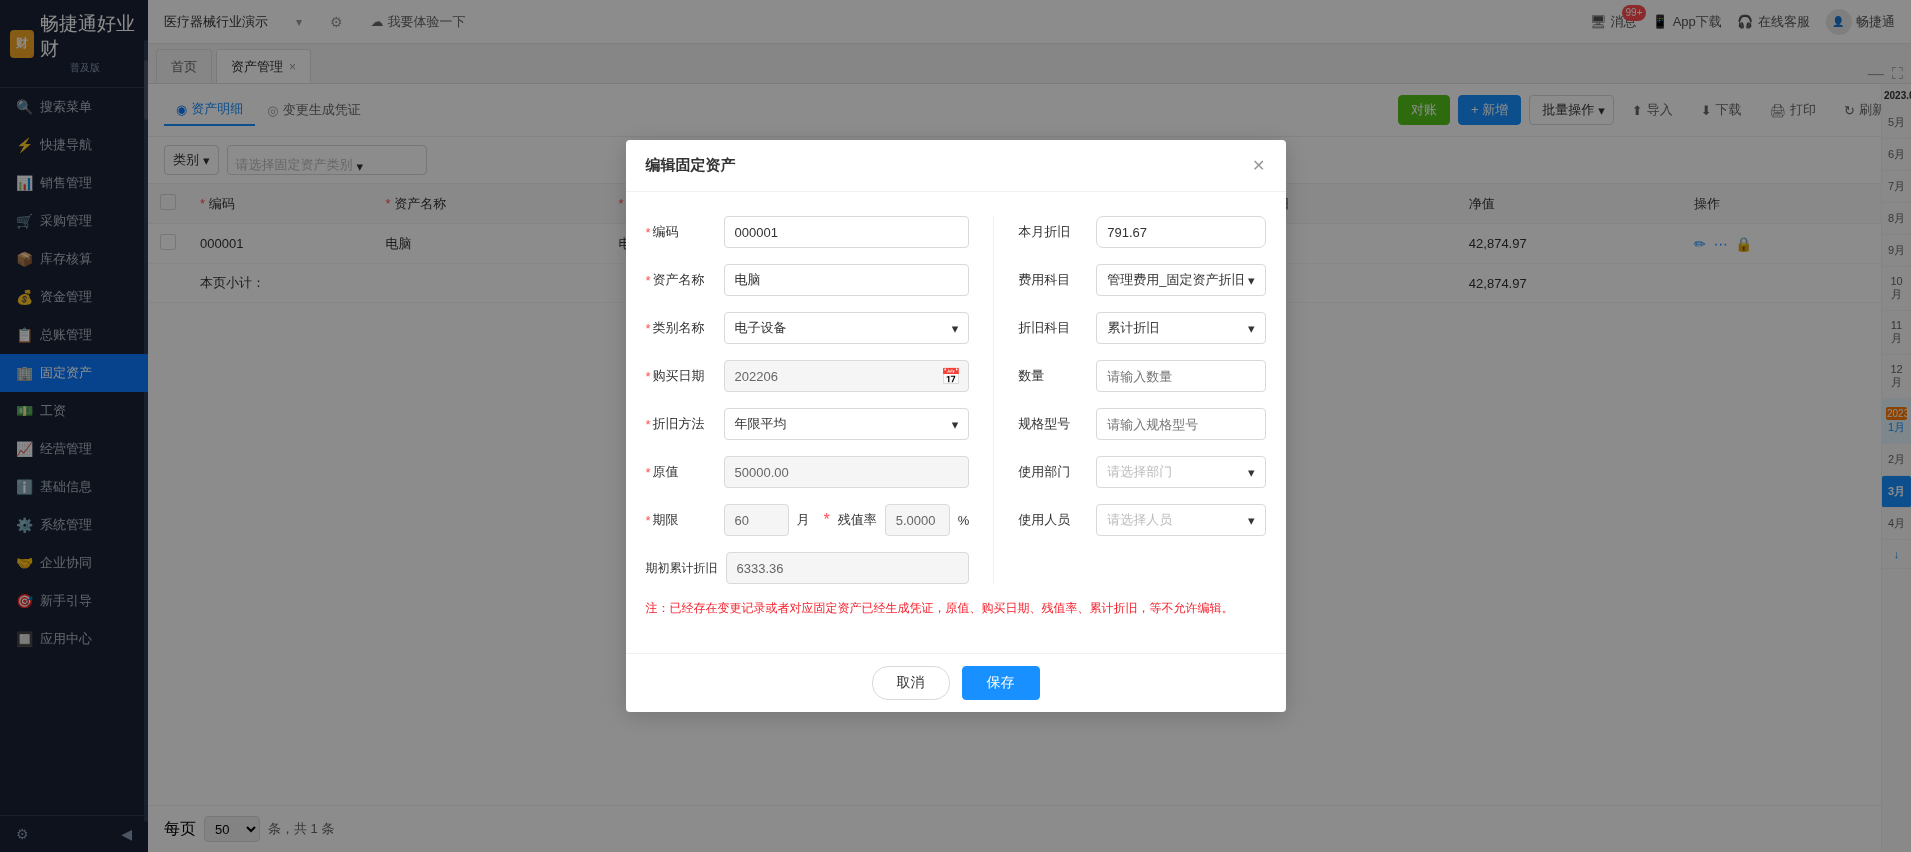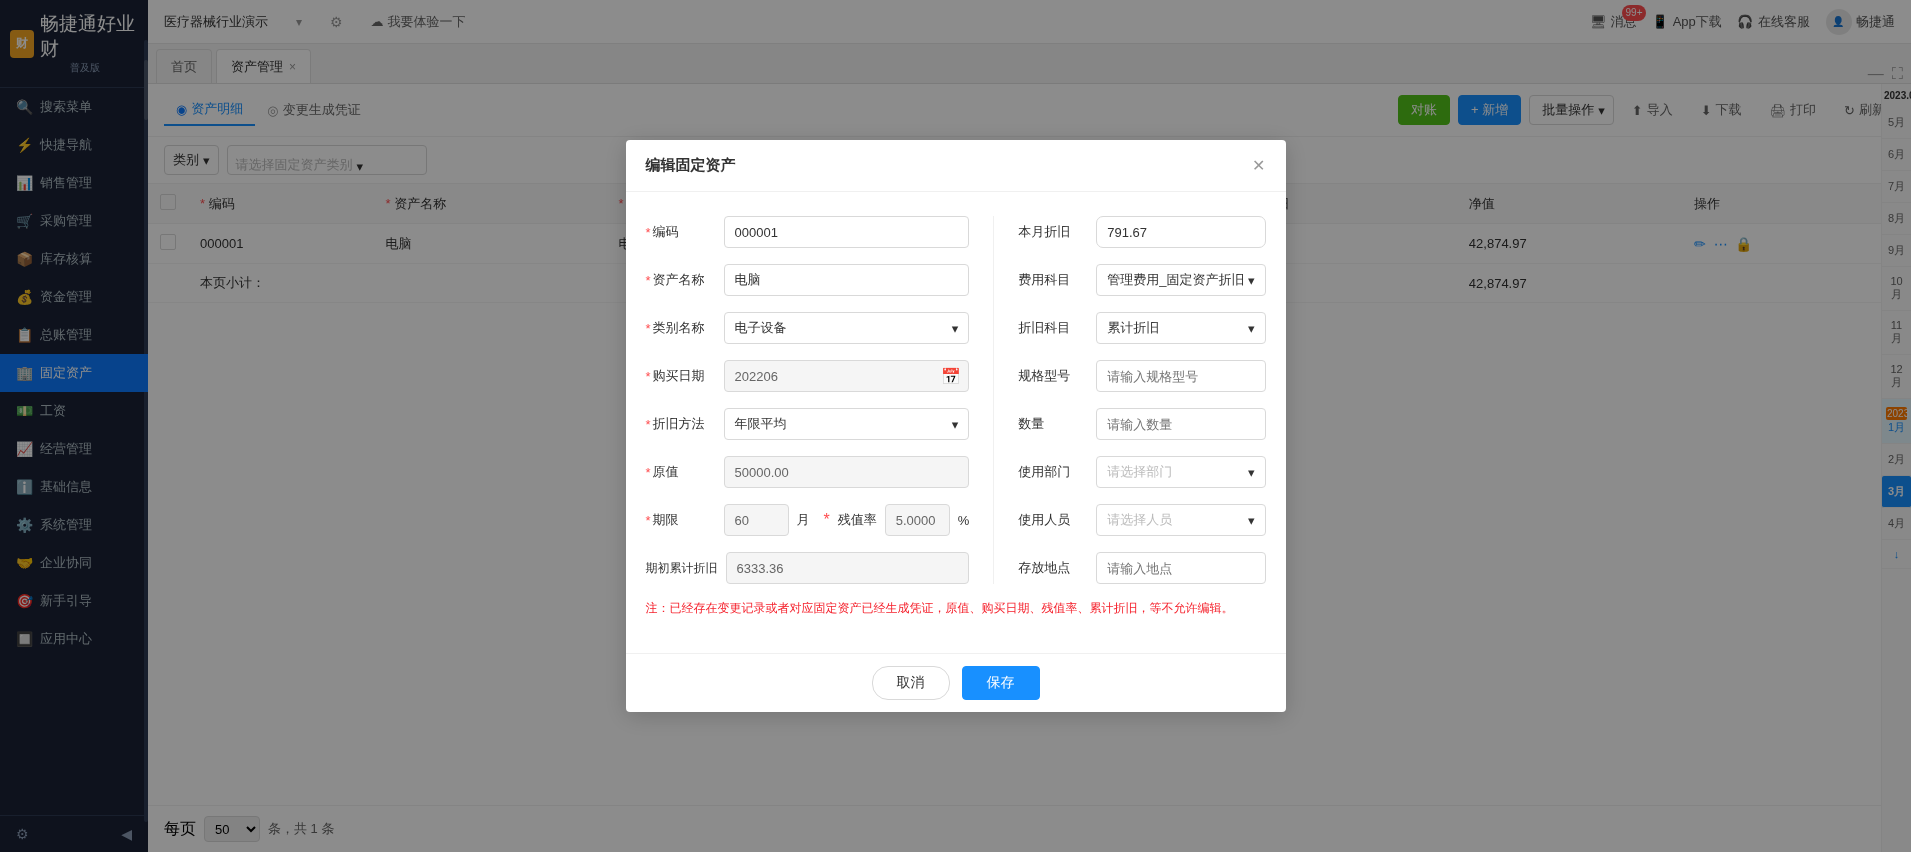--- a/index.html
+++ b/index.html
@@ -646,29 +646,29 @@
               <span class="form-label" style="min-width:70px; text-align:center;">折旧科目</span>
               <div class="form-select-wrapper" style="flex:1;">
                 <span>累计折旧</span>
                 <span>▾</span>
               </div>
             </div>
           </div>
 
           <div class="form-field">
             <div class="form-row">
+              <span class="form-label" style="min-width:70px; text-align:right;">数量</span>
+              <input class="form-input" type="text" placeholder="请输入数量" style="flex: 1 1 0%;">
+            </div>
+          </div>
+
+          <div class="form-field">
+            <div class="form-row">
               <span class="form-label" style="min-width:70px; text-align:right;">规格型号</span>
               <input class="form-input" type="text" placeholder="请输入规格型号" style="flex: 1 1 0%;">
-            </div>
-          </div>
-
-          <div class="form-field">
-            <div class="form-row">
-              <span class="form-label" style="min-width:70px; text-align:right;">数量</span>
-              <input class="form-input" type="text" placeholder="请输入数量" style="flex: 1 1 0%;">
             </div>
           </div>
 
           <div class="form-field">
             <div class="form-row">
               <span class="form-label" style="min-width:70px; text-align:right;">使用部门</span>
               <div class="form-select-wrapper" style="flex:1;">
                 <span style="color:#bbb;">请选择部门</span>
                 <span>▾</span>
               </div>
@@ -678,26 +678,20 @@
           <div class="form-field">
             <div class="form-row">
               <span class="form-label" style="min-width:70px; text-align:right;">使用人员</span>
               <div class="form-select-wrapper" style="flex:1;">
                 <span style="color:#bbb;">请选择人员</span>
                 <span>▾</span>
               </div>
             </div>
           </div>
 
-          <div class="form-field">
-            <div class="form-row">
-              <span class="form-label" style="min-width:70px; text-align:right;">存放地点</span>
-              <input class="form-input" type="text" placeholder="请输入地点" style="flex: 1 1 0%;">
-            </div>
-          </div>
         </div>
       </div>
 
       <div class="modal-note" style="margin-top:16px;">注：已经存在变更记录或者对应固定资产已经生成凭证，原值、购买日期、残值率、累计折旧，等不允许编辑。</div>
     </div>
     <div class="modal-footer">
       <button class="btn-cancel">取消</button>
       <button class="btn-save">保存</button>
     </div>
   </div>

